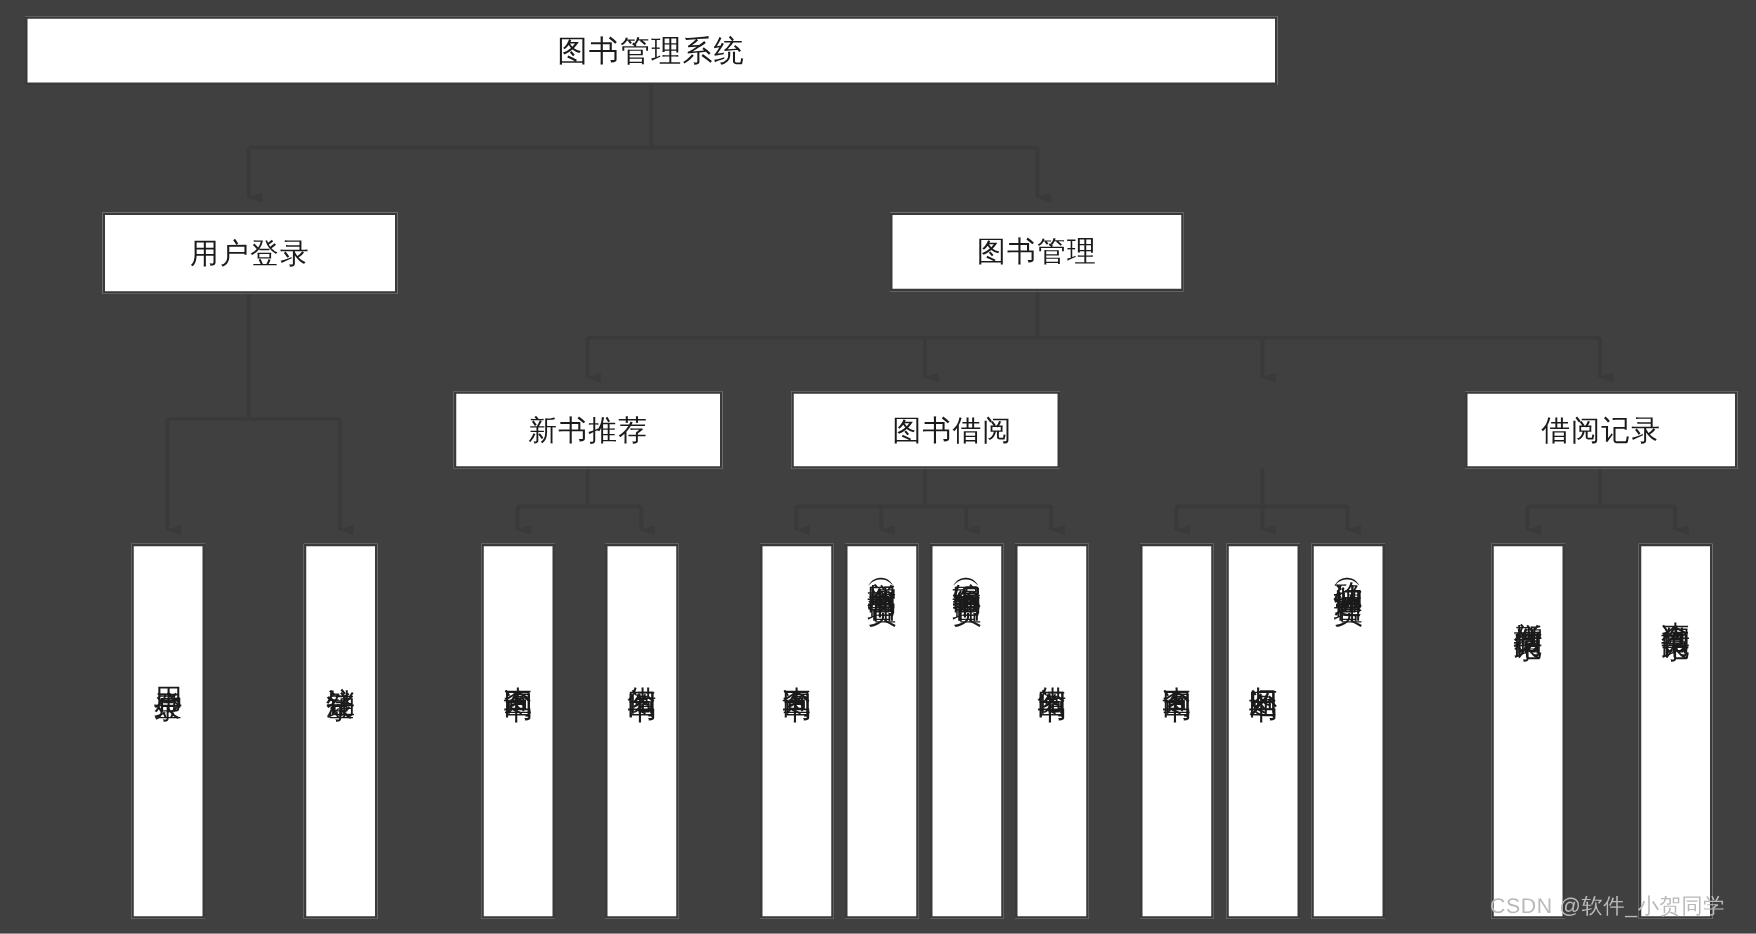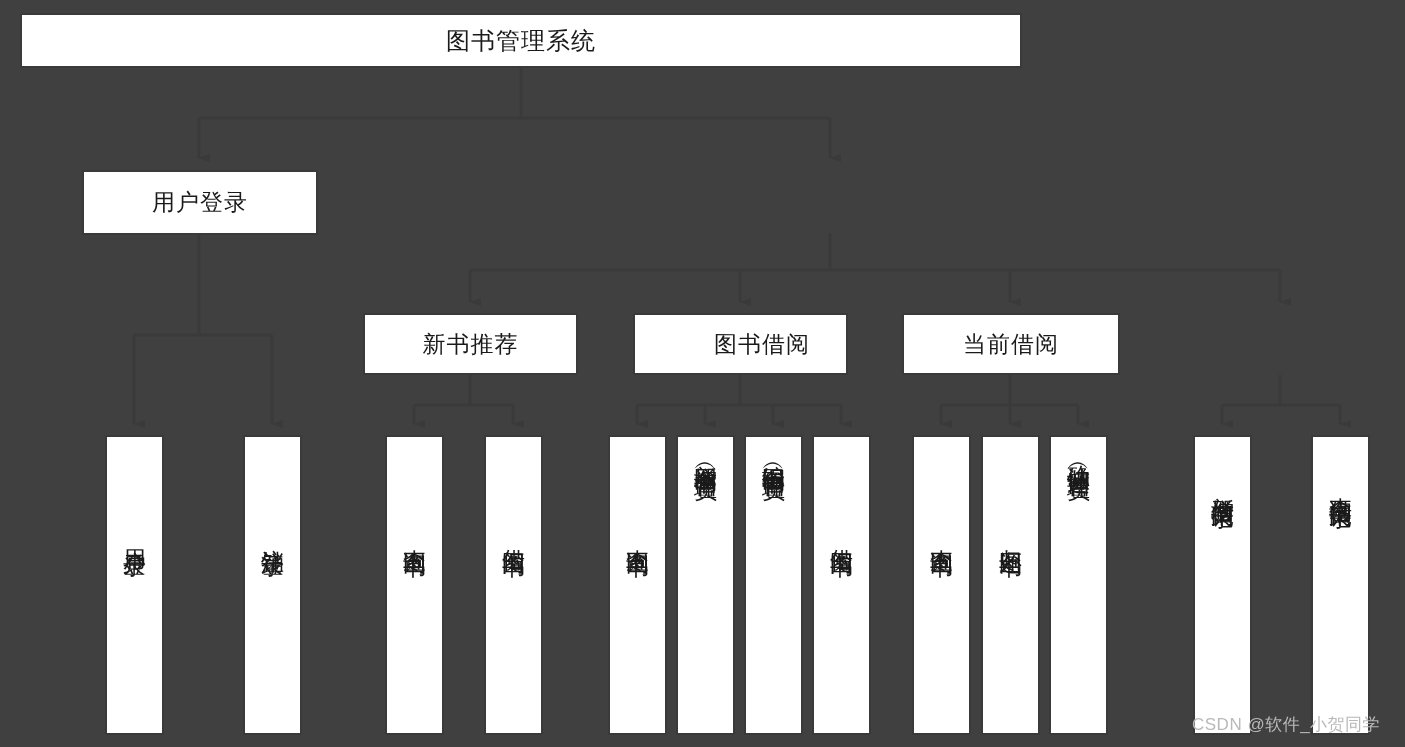--- a/index.html
+++ b/index.html
@@ -127,29 +127,32 @@
     </g>
   </svg>
 
   <div class="node node-h node-root" style="left:20px; top:13px; width:1002px; height:55px;">
     <span>图书管理系统</span>
   </div>
 
   <div class="node node-h" style="left:82px; top:170px; width:236px; height:65px;">
     <span>用户登录</span>
   </div>
+  <div class="node node-h" style="left:712px; top:170px; width:235px; height:63px;">
+    <span>图书管理</span>
+  </div>
 
   <div class="node node-h" style="left:363px; top:313px; width:215px; height:62px;">
     <span>新书推荐</span>
   </div>
   <div class="node node-h" style="left:633px; top:313px; width:215px; height:62px;padding-left:43px;">
     <span>图书借阅</span>
   </div>
-  <div class="node node-h" style="left:902px; top:313px; width:218px; height:62px;">
-    <span>当前借阅</span>
+  <div class="node node-h" style="left:1172px; top:313px; width:218px; height:62px;">
+    <span>借阅记录</span>
   </div>
 
   <div class="node node-leaf leaf-short" style="left:105px; top:435px; width:59px; height:300px;">
     <span class="vtext">用户登录</span>
   </div>
   <div class="node node-leaf leaf-short" style="left:243px; top:435px; width:59px; height:300px;">
     <span class="vtext">注销登录</span>
   </div>
 
   <div class="node node-leaf leaf-short" style="left:385px; top:435px; width:59px; height:300px;">

